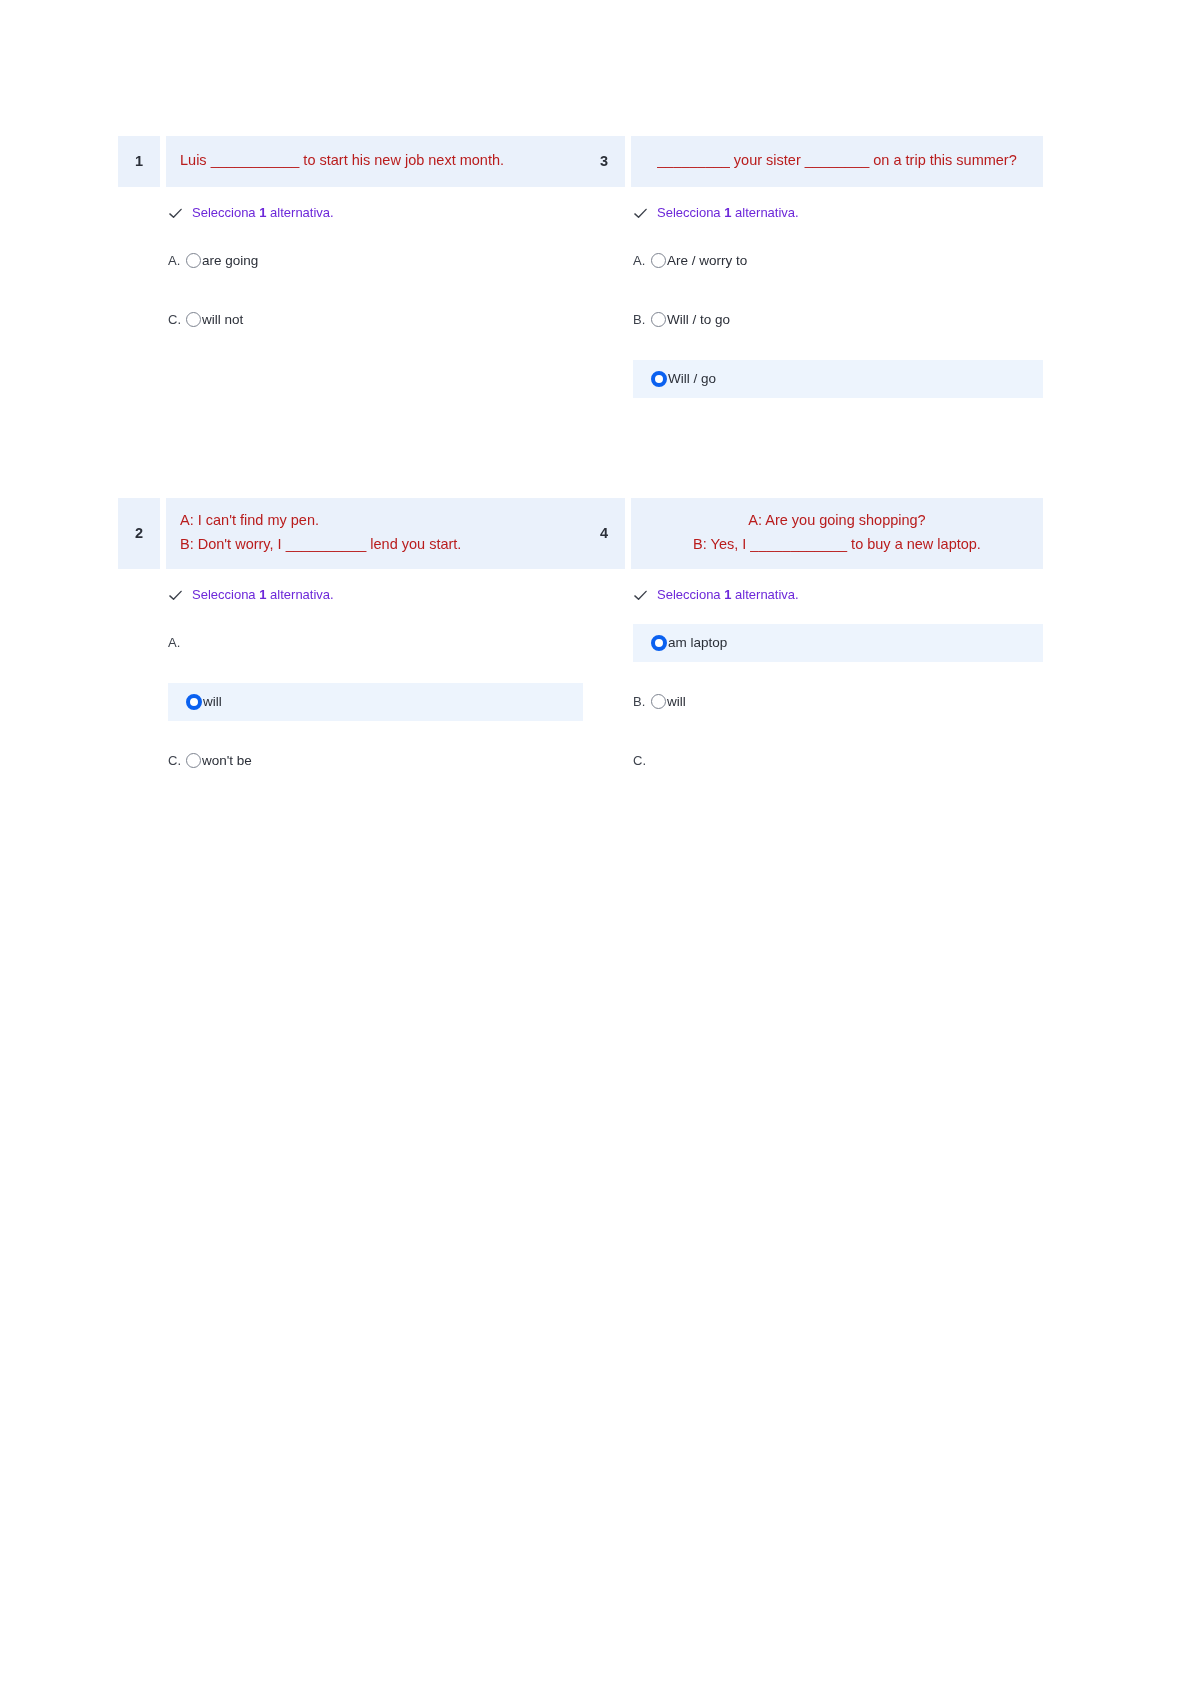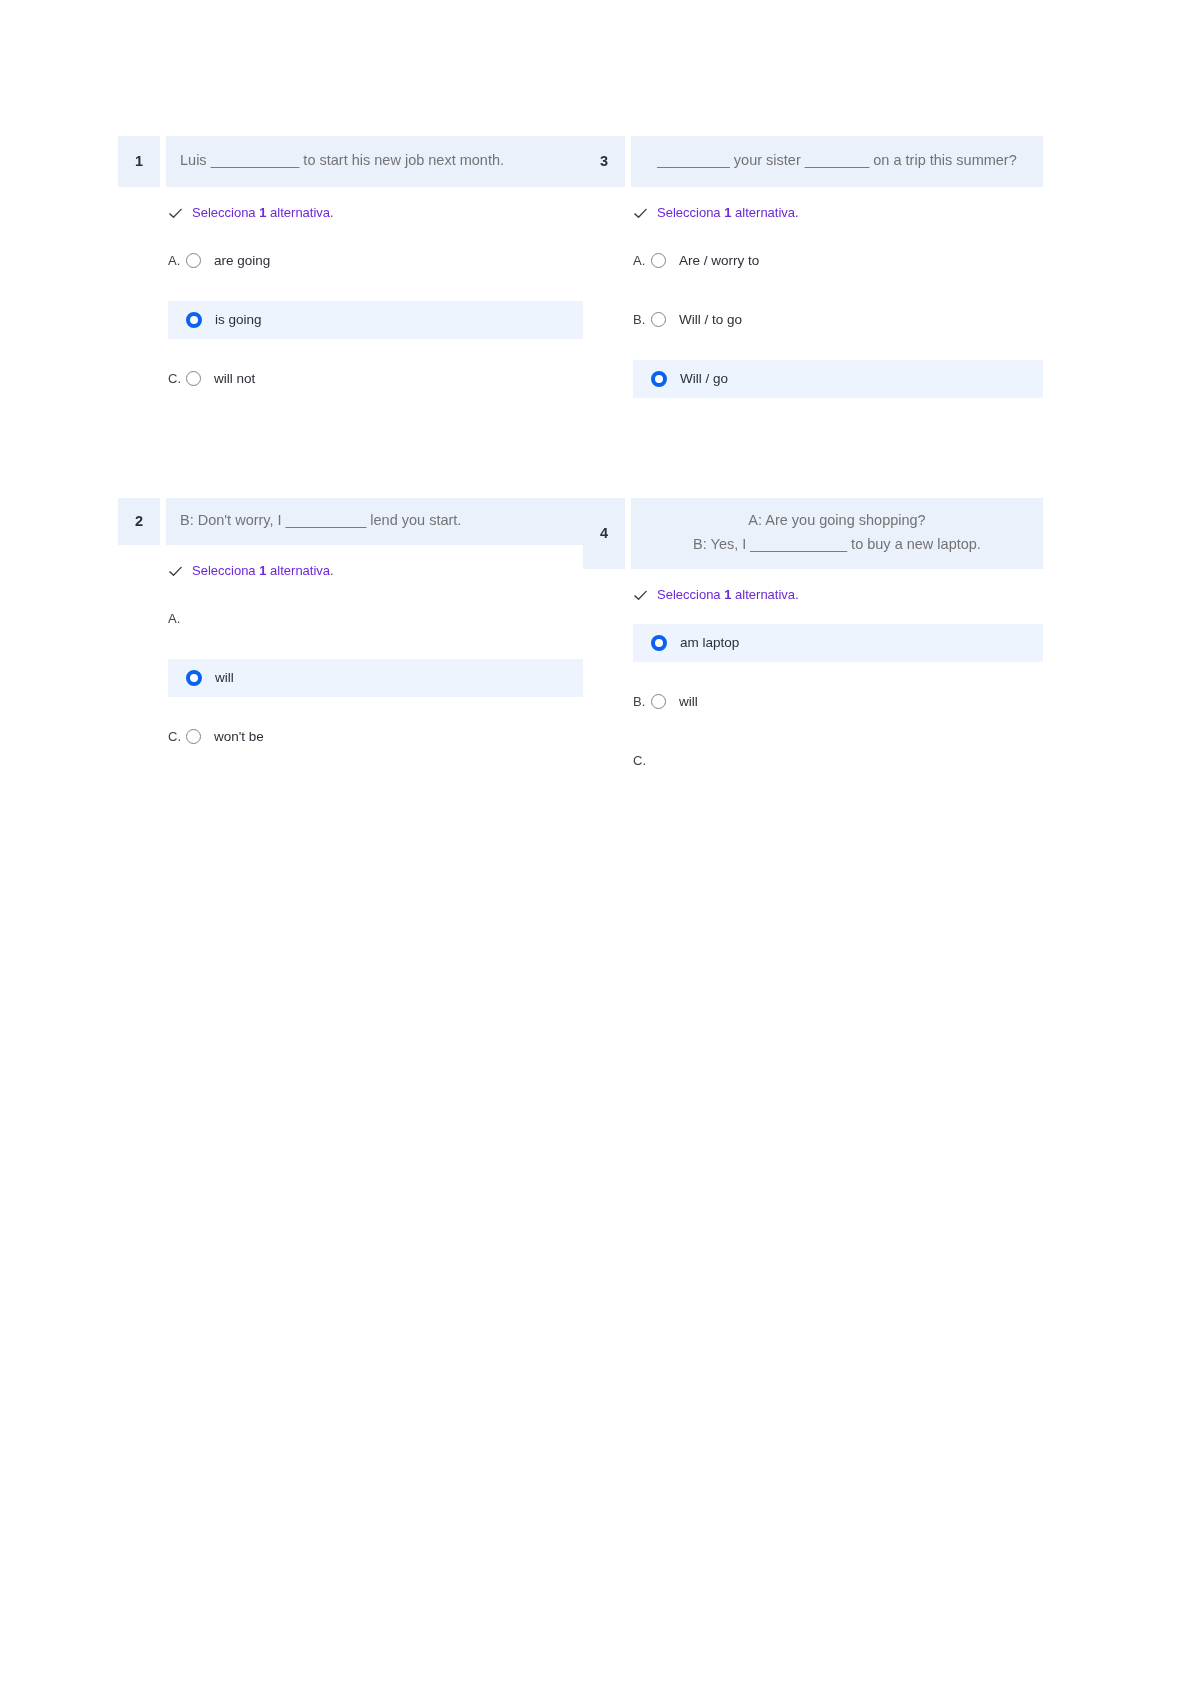--- a/index.html
+++ b/index.html
@@ -59,21 +59,21 @@
     justify-content: center;
     letter-spacing: 0;
   }
 
   .q-prompt {
     flex: 1 1 auto;
     background: #eaf1fb;
     padding: 13px 14px 14px 14px;
     font-size: 14.5px;
     line-height: 1.65;
-    color: #737373;
+    color: #b91c1c;
     min-height: 20px;
     box-sizing: border-box;
     white-space: nowrap;
   }
   .q-prompt .line { display: block; }
 
   
   .q-prompt.two-line { padding-top: 11px; padding-bottom: 12px; }
 
   
@@ -114,21 +114,21 @@
     padding-left: 50px;
     box-sizing: border-box;
     font-size: 13px;
     color: #3d424c;
   }
 
   .opt-body {
     flex: 1 1 auto;
     display: flex;
     align-items: center;
-    gap: 13px;
+    gap: 1px;
     height: 38px;
     padding-left: 18px;
     box-sizing: border-box;
     background: transparent;
   }
   .opt-body.selected {
     background: #edf4fd;
   }
 
   .radio {
@@ -177,27 +177,20 @@
         </div>
         <div class="options">
           <div class="option-row">
             <div class="opt-letter">A.</div>
             <div class="opt-body">
               <span class="radio"></span>
               <span class="opt-label">are going</span>
             </div>
           </div>
           <div class="option-row">
-            <div class="opt-letter">B.</div>
-            <div class="opt-body selected">
-              <span class="radio checked"></span>
-              <span class="opt-label">is going</span>
-            </div>
-          </div>
-          <div class="option-row">
             <div class="opt-letter">C.</div>
             <div class="opt-body">
               <span class="radio"></span>
               <span class="opt-label">will not</span>
             </div>
           </div>
         </div>
       </div>
       <div class="question-block col-right">
         <div class="q-header">
@@ -233,20 +226,21 @@
               <span class="radio checked"></span>
               <span class="opt-label">Will / go</span>
             </div>
           </div>
         </div>
       </div>
       <div class="question-block">
         <div class="q-header">
           <div class="q-number">2</div>
           <div class="q-prompt two-line">
+            <span class="line">A: I can't find my pen.</span>
             <span class="line">B: Don't worry, I __________ lend you start.</span>
           </div>
         </div>
         <div class="q-instruction">
           <span class="check-icon"><svg width="15" height="15" viewBox="0 0 16 16">
               <path d="M2 8.4 L5.9 12 L14 3.6" fill="none" stroke="#3d424c" stroke-width="1.5" stroke-linecap="round" stroke-linejoin="round"></path>
             </svg></span>
           <span><span>Selecciona</span> <span class="strong">1</span> <span>alternativa.</span></span>
         </div>
         <div class="options">

